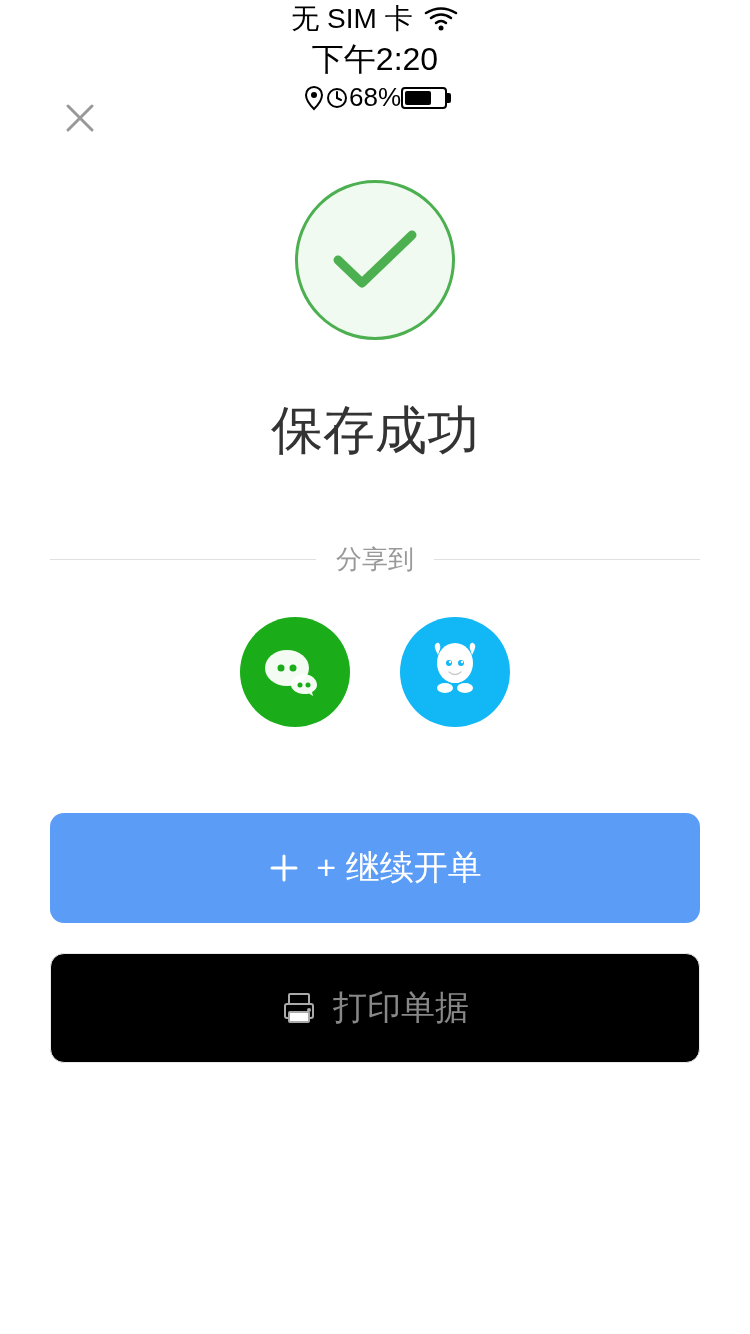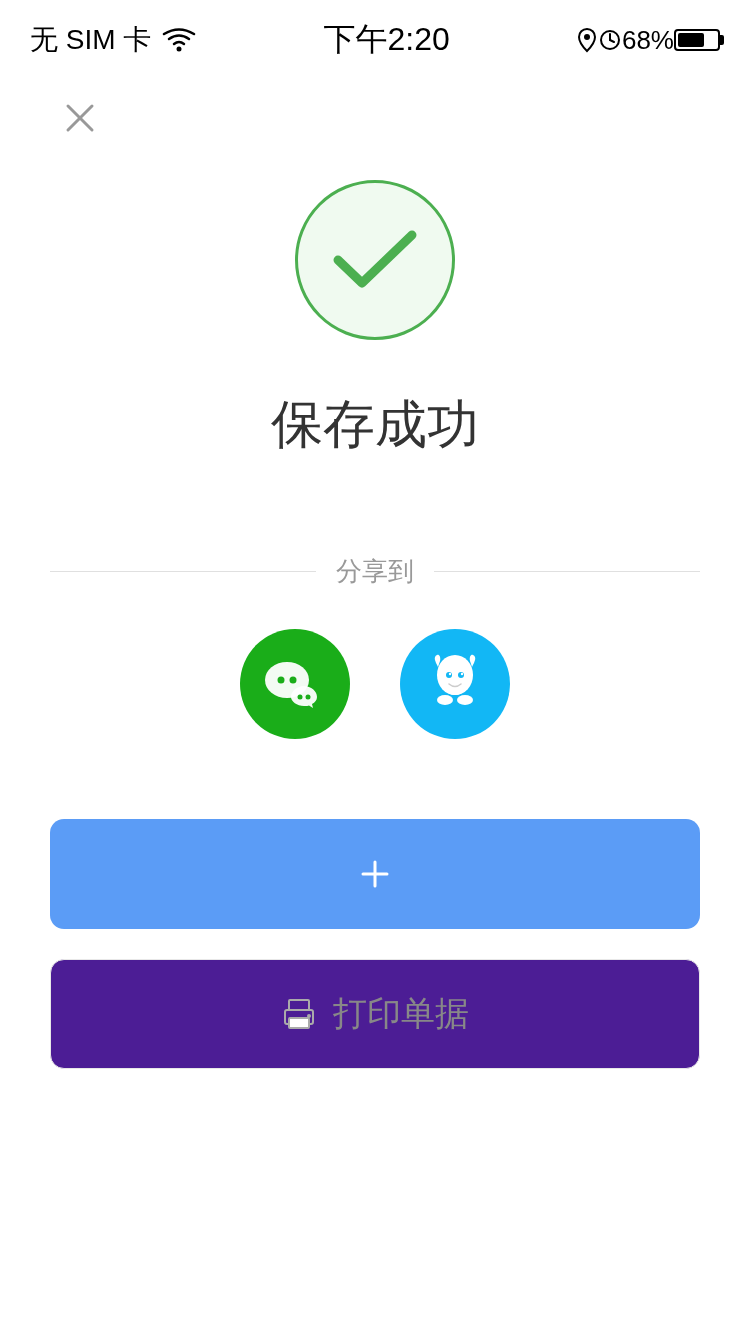--- a/index.html
+++ b/index.html
@@ -19,20 +19,21 @@
 
     
     .status-bar {
       width: 100%;
       height: 80px;
       display: flex;
       align-items: center;
       justify-content: space-between;
       padding: 0 30px;
       background: #ffffff;
+      flex-direction: column;
     }
 
     .status-left {
       display: flex;
       align-items: center;
       gap: 10px;
       font-size: 28px;
       color: #000;
     }
 
@@ -103,20 +104,21 @@
       width: 36px;
       height: 36px;
     }
 
     
     .main-content {
       display: flex;
       flex-direction: column;
       align-items: center;
       padding-top: 100px;
+      gap: 6px;
     }
 
     
     .success-circle {
       width: 160px;
       height: 160px;
       border-radius: 50%;
       border: 3px solid #4caf50;
       background: #f0faf0;
       display: flex;
@@ -138,21 +140,20 @@
       margin-bottom: 70px;
     }
 
     
     .share-section {
       width: 100%;
       display: flex;
       flex-direction: column;
       align-items: center;
       margin-bottom: 50px;
-      margin-top: 24px;
     }
 
     .divider-row {
       width: 100%;
       display: flex;
       align-items: center;
       padding: 0 50px;
       margin-bottom: 40px;
     }
 
@@ -214,21 +215,21 @@
       cursor: pointer;
       border: none;
     }
 
     .action-btn-primary {
       background: #5b9cf6;
       color: #ffffff;
     }
 
     .action-btn-secondary {
-      background: #4c1d95;
+      background: #000000;
       color: #888888;
       border: 1px solid #e8e8e8;
     }
 
     .action-btn svg {
       flex-shrink: 0;
     }
   </style>
 </head>
 <body>
@@ -325,20 +326,21 @@
       </div>
     </div>
   </div>
 
   <div class="actions">
     <button class="action-btn action-btn-primary">
       <svg width="32" height="32" viewBox="0 0 32 32">
         <line x1="16" y1="4" x2="16" y2="28" stroke="white" stroke-width="3" stroke-linecap="round"></line>
         <line x1="4" y1="16" x2="28" y2="16" stroke="white" stroke-width="3" stroke-linecap="round"></line>
       </svg>
+      <span>+ 继续开单</span>
     </button>
 
     <button class="action-btn action-btn-secondary">
       <svg width="36" height="36" viewBox="0 0 36 36" fill="none">
         <rect x="8" y="4" width="20" height="10" rx="1" stroke="#aaa" stroke-width="2"></rect>
         <rect x="4" y="14" width="28" height="14" rx="2" stroke="#aaa" stroke-width="2"></rect>
         <rect x="8" y="22" width="20" height="10" rx="1" stroke="#aaa" stroke-width="2" fill="white"></rect>
         <circle cx="28" cy="20" r="2" fill="#aaa"></circle>
       </svg>
       <span>打印单据</span>

